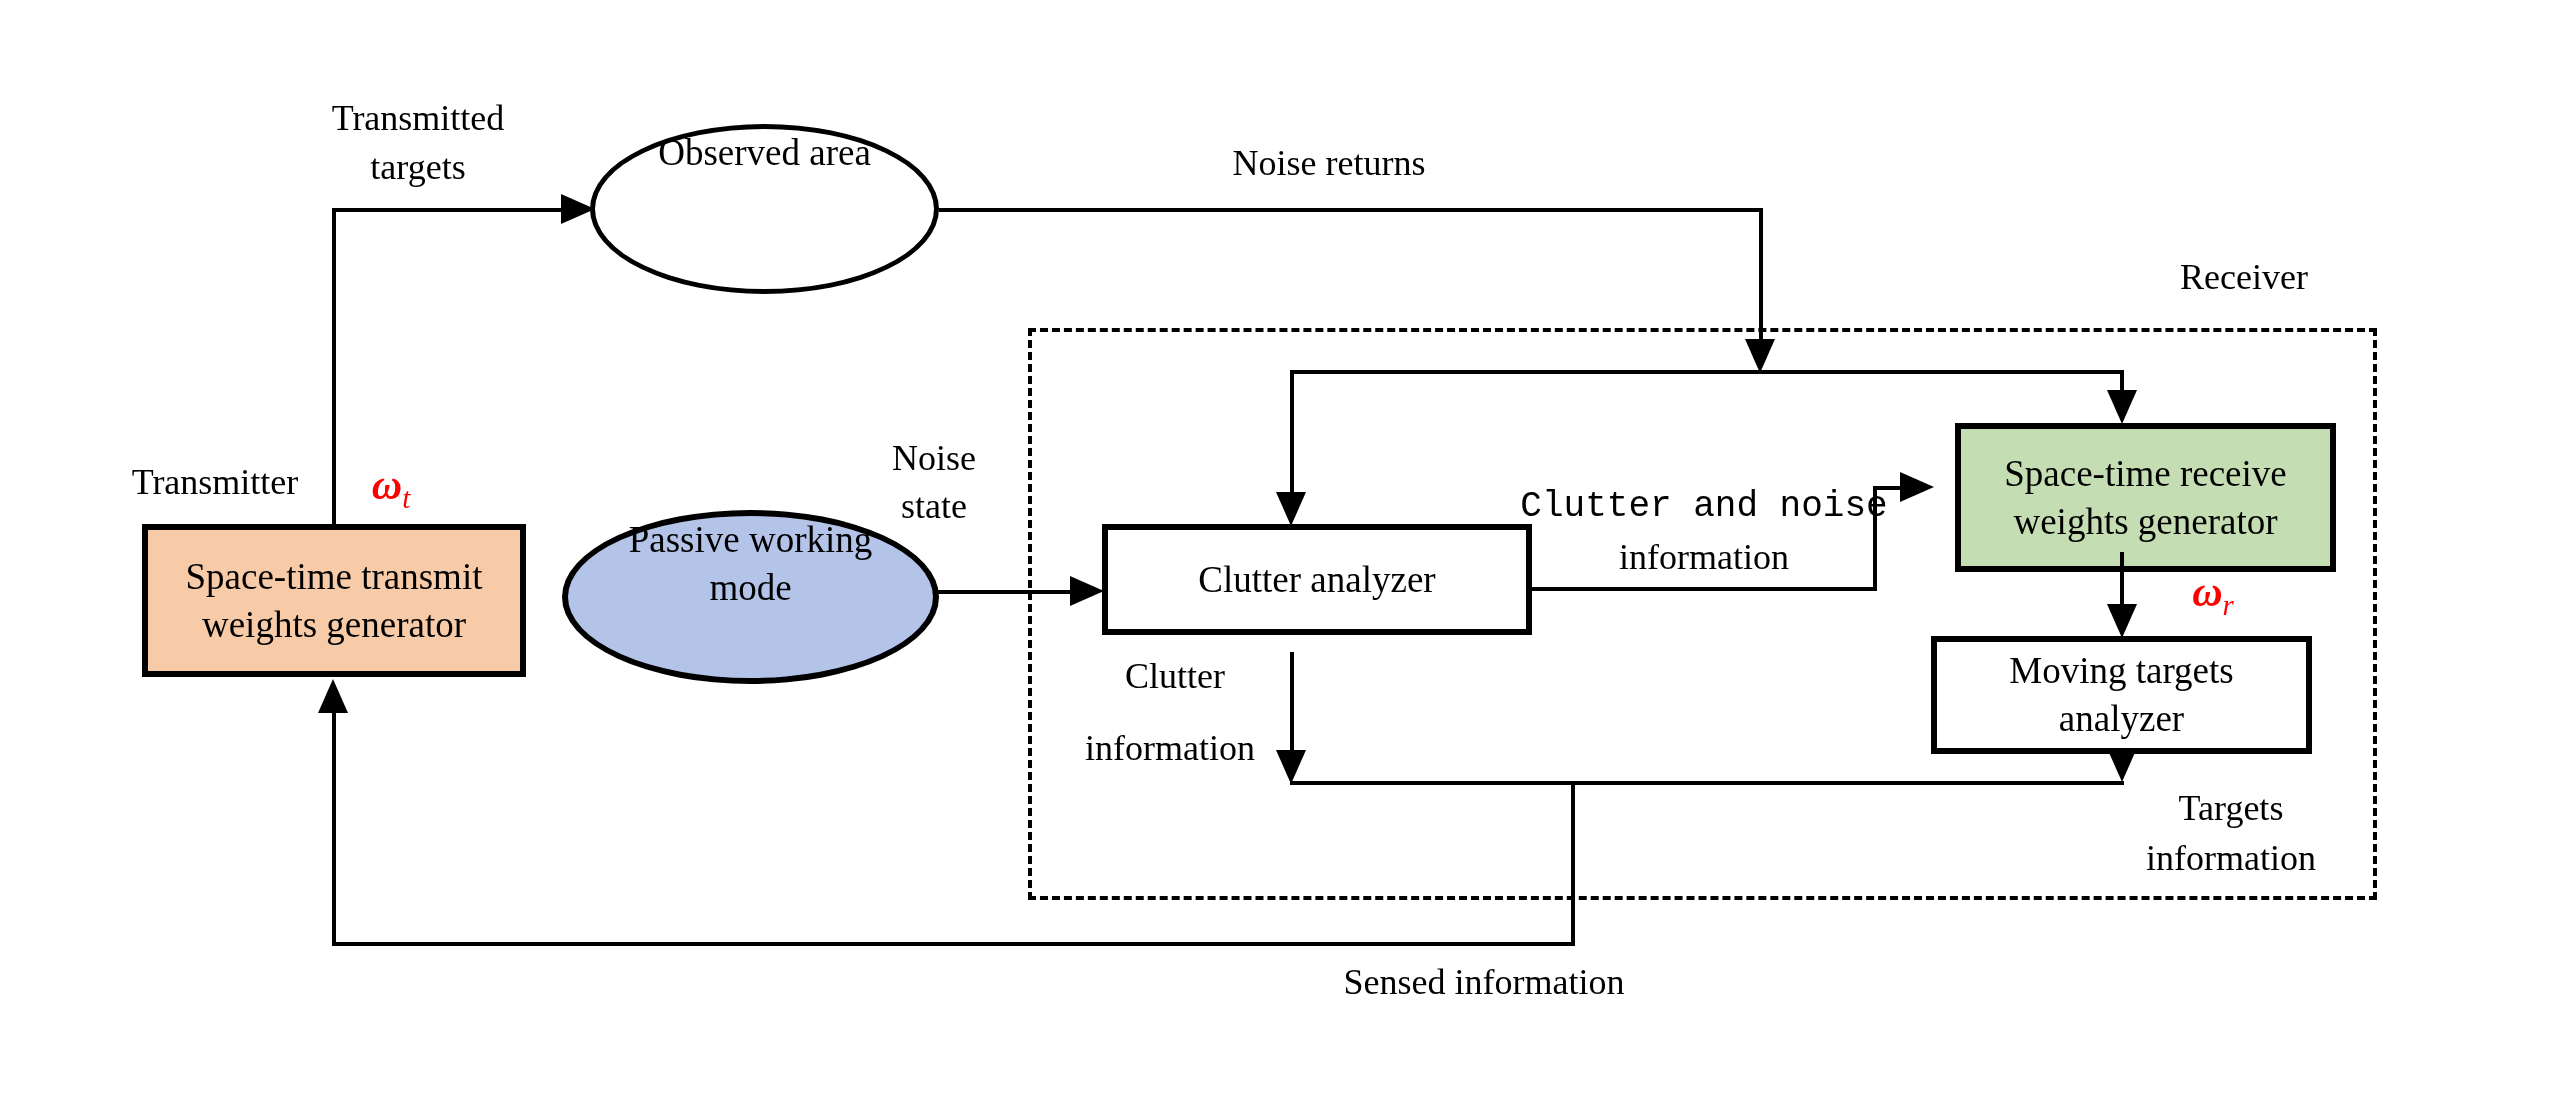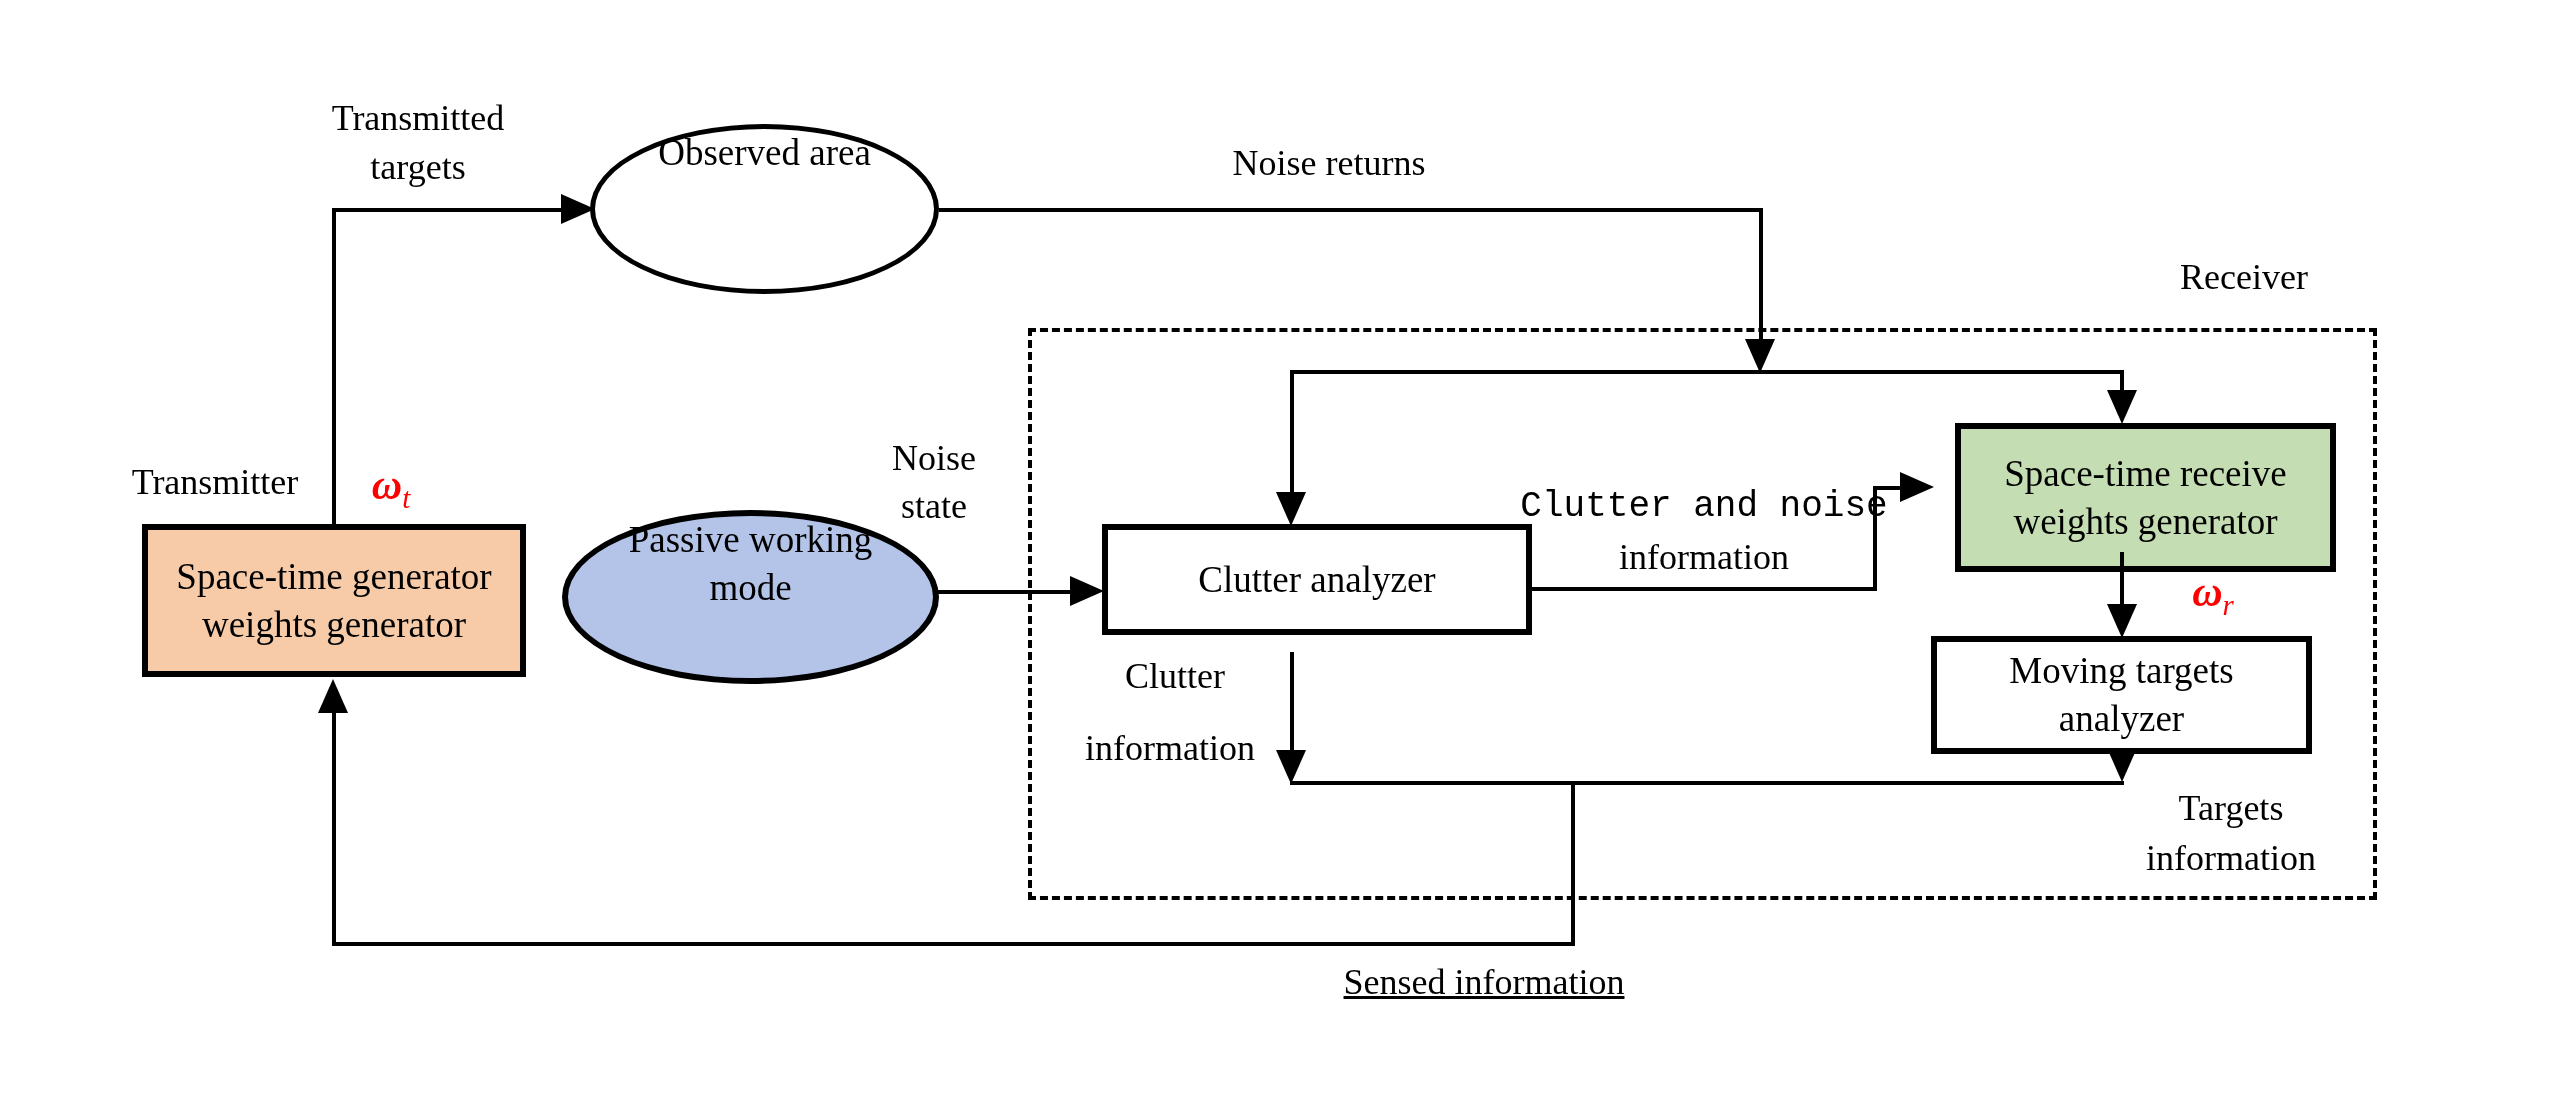--- a/index.html
+++ b/index.html
@@ -45,21 +45,21 @@
 <div class="ellipse" style="left:590px;top:124px;width:349px;height:170px;border-width:5.4px;">
   <span>Observed area</span>
 </div>
 
 <div class="ellipse" style="left: 562px; top: 510px; width: 377px; height: 174px; background-color: rgb(179, 196, 232);">
   <span>Passive working</span>
   <span>mode</span>
 </div>
 
 <div class="box" style="left: 142px; top: 524px; width: 384px; height: 153px; background-color: rgb(247, 203, 168);">
-  <span>Space-time generator</span>
+  <span>Space-time transmit</span>
   <span>weights generator</span>
 </div>
 
 <div class="box" style="left:1102px;top:524px;width:430px;height:111px;">
   <span>Clutter analyzer</span>
 </div>
 
 <div class="box" style="left: 1931px; top: 423px; width: 381px; height: 149px; background-color: rgb(196, 221, 178); margin-left: 24px;">
   <span>Space-time receive</span>
   <span>weights generator</span>
@@ -130,14 +130,14 @@
 <div class="omega" style="left: 2213px; top: 595px; color: rgb(255, 0, 0);">
   <span>ω</span><sub>r</sub>
 </div>
 
 <div class="lbl" style="left:1175px;top:676px;">Clutter</div>
 <div class="lbl" style="left:1170px;top:748px;">information</div>
 
 <div class="lbl" style="left:2231px;top:808px;">Targets</div>
 <div class="lbl" style="left:2231px;top:858px;">information</div>
 
-<div class="lbl" style="left:1484px;top:982px;text-decoration:underline;">Sensed information</div>
+<div class="lbl" style="left:1484px;top:982px;">Sensed information</div>
 
 
 </body></html>

